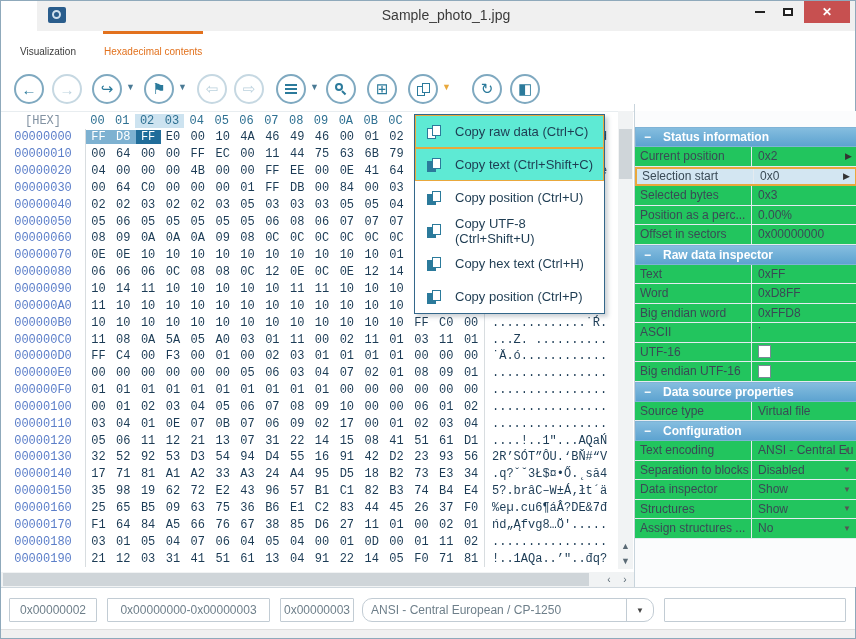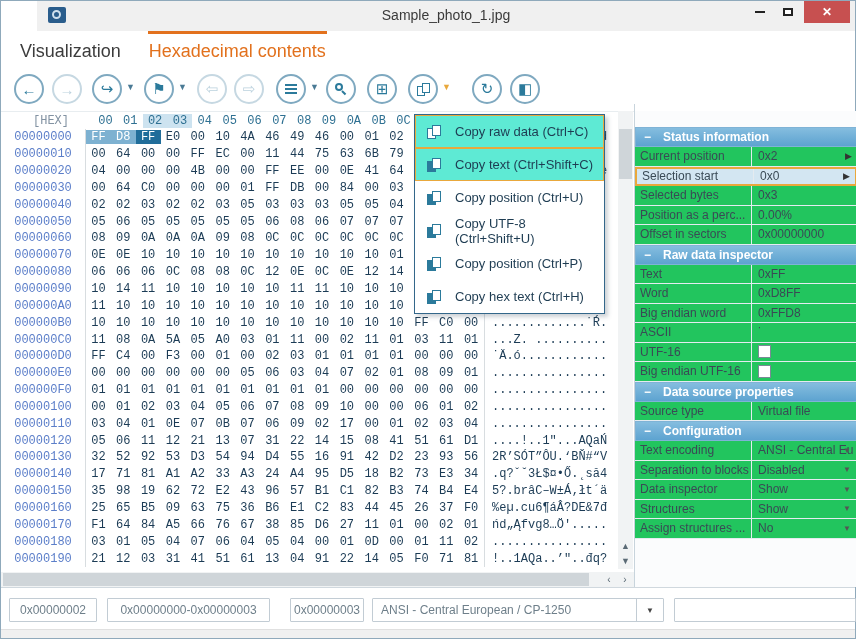--- a/index.html
+++ b/index.html
@@ -14,41 +14,41 @@
   .winbtn{position:absolute;top:0;height:22px;display:flex;align-items:center;justify-content:center;font-size:12px;color:#333;cursor:default;}
   .btn-min{right:81px;width:28px;}
   .btn-min::after{content:"";width:10px;height:2px;background:#222;}
   .btn-max{right:53px;width:28px;}
   .btn-max::after{content:"";width:10px;height:8px;border:2px solid #222;box-sizing:border-box;background:#fff;}
   .btn-close{right:5px;width:46px;background:#c75050;}
   .btn-close::after{content:"✕";color:#fff;font-size:12px;font-weight:bold;}
 
   
   .tabbar{position:absolute;left:0;top:30px;right:0;height:38px;background:#fff;display:flex;padding-left:18px;}
-  .tab{height:100%;display:flex;align-items:center;font-size:18px;color:#3c3c3c;margin-right:26px;border-top:3px solid transparent;box-sizing:border-box;padding:0 1px;cursor:default;}
+  .tab{height:100%;display:flex;align-items:center;font-size:10px;color:#3c3c3c;margin-right:26px;border-top:3px solid transparent;box-sizing:border-box;padding:0 1px;cursor:default;}
   .tab.active{color:#e2711d;border-top-color:#e2711d;}
 
   
   .toolbar{position:absolute;left:0;top:68px;right:222px;height:42px;background:#fff;}
   .tb-btn{position:absolute;top:5px;width:30px;height:30px;border:2px solid #7fa9c0;border-radius:50%;background:#fff;box-sizing:border-box;display:flex;align-items:center;justify-content:center;color:#2b7a9b;font-size:15px;}
   .tb-btn.disabled{border-color:#c6d8e2;color:#bcd2de;}
   .tb-caret{position:absolute;top:13px;font-size:9px;color:#4a7a95;}
   .tb-caret.orange{color:#e9a83c;}
   .icon-hamburger{width:12px;height:10px;background:repeating-linear-gradient(to bottom,#2b7a9b 0 2px,transparent 2px 4px);}
   .icon-search{position:relative;width:14px;height:14px;}
   .icon-search::before{content:"";position:absolute;left:1px;top:1px;width:8px;height:8px;border:2px solid #2b7a9b;border-radius:50%;box-sizing:border-box;}
   .icon-search::after{content:"";position:absolute;left:8px;top:8px;width:5px;height:2px;background:#2b7a9b;transform:rotate(45deg);transform-origin:left center;}
   .icon-pages{position:relative;width:13px;height:13px;}
   .icon-pages::before{content:"";position:absolute;left:0;bottom:0;width:8px;height:10px;border:1.5px solid #2b7a9b;background:#fff;box-sizing:border-box;}
   .icon-pages::after{content:"";position:absolute;right:0;top:0;width:8px;height:10px;border:1.5px solid #2b7a9b;background:#fff;box-sizing:border-box;}
 
   
   .hexview{position:absolute;left:0;top:110px;width:633px;height:461px;background:#fff;border-top:1px solid #e8edf0;font-family:"Liberation Mono","DejaVu Sans Mono",monospace;font-size:12px;}
   .hexhead{display:flex;height:17px;align-items:center;}
-  .hexhead .addr{color:#8292a2;margin-left:8px;}
+  .hexhead .addr{color:#8292a2;}
   .hexhead .byte{color:#2e7092;}
   .hexhead .byte.colsel{background:#cde3f0;}
   .hexrow{display:flex;height:16.85px;align-items:center;}
   .addr{width:84px;text-align:center;color:#5b7ec9;flex:none;}
   .bytes{display:flex;width:398px;flex:none;border-left:1px solid #d8dde0;height:100%;align-items:center;}
   .byte{width:24.85px;text-align:center;color:#1b3b55;flex:none;}
   .byte.sel{background:#7db1d1;color:#fff;}
   .byte.cursor{background:#206d9a;color:#fff;}
   .ascii{width:122px;flex:none;border-left:1px solid #d8dde0;padding-left:7px;color:#1b3b55;white-space:pre;height:100%;display:flex;align-items:center;overflow:hidden;}
 
@@ -869,39 +869,39 @@
       <div class="menu-item">
         <div class="menu-icon badged"></div>
         <span>Copy position (Ctrl+U)</span>
       </div>
       <div class="menu-item">
         <div class="menu-icon badged"></div>
         <span>Copy UTF-8 (Ctrl+Shift+U)</span>
       </div>
       <div class="menu-item">
         <div class="menu-icon badged"></div>
-        <span>Copy position (Ctrl+P)</span>
+        <span>Copy hex text (Ctrl+H)</span>
       </div>
       <div class="menu-item">
         <div class="menu-icon badged"></div>
-        <span>Copy hex text (Ctrl+H)</span>
+        <span>Copy position (Ctrl+P)</span>
       </div>
     </div>
 
   <div class="statusbar" id="statusbar">
       <div class="sbox" style="width: 88px; margin-right: 10px;">
         <span>0x00000002</span>
       </div>
-      <div class="sbox" style="width: 163px; margin-right: 20px;">
+      <div class="sbox" style="width: 163px; margin-right: 10px;">
         <span>0x00000000-0x00000003</span>
       </div>
       <div class="sbox" style="width: 74px; margin-right: 8px;">
         <span>0x00000003</span>
       </div>
-      <div class="sbox enc" style="width: 292px; margin-right: 10px;">
+      <div class="sbox enc" style="width: 292px; margin-right: 10px; border-radius: 10px;">
         <span>ANSI - Central European / CP-1250</span>
         <span class="enc-caret">▼</span>
       </div>
       <div class="sbox" style="width: 182px; margin-right: 0px;">
         <span></span>
       </div>
     </div>
 
   <div class="bottom-strip"></div>
 </div>

